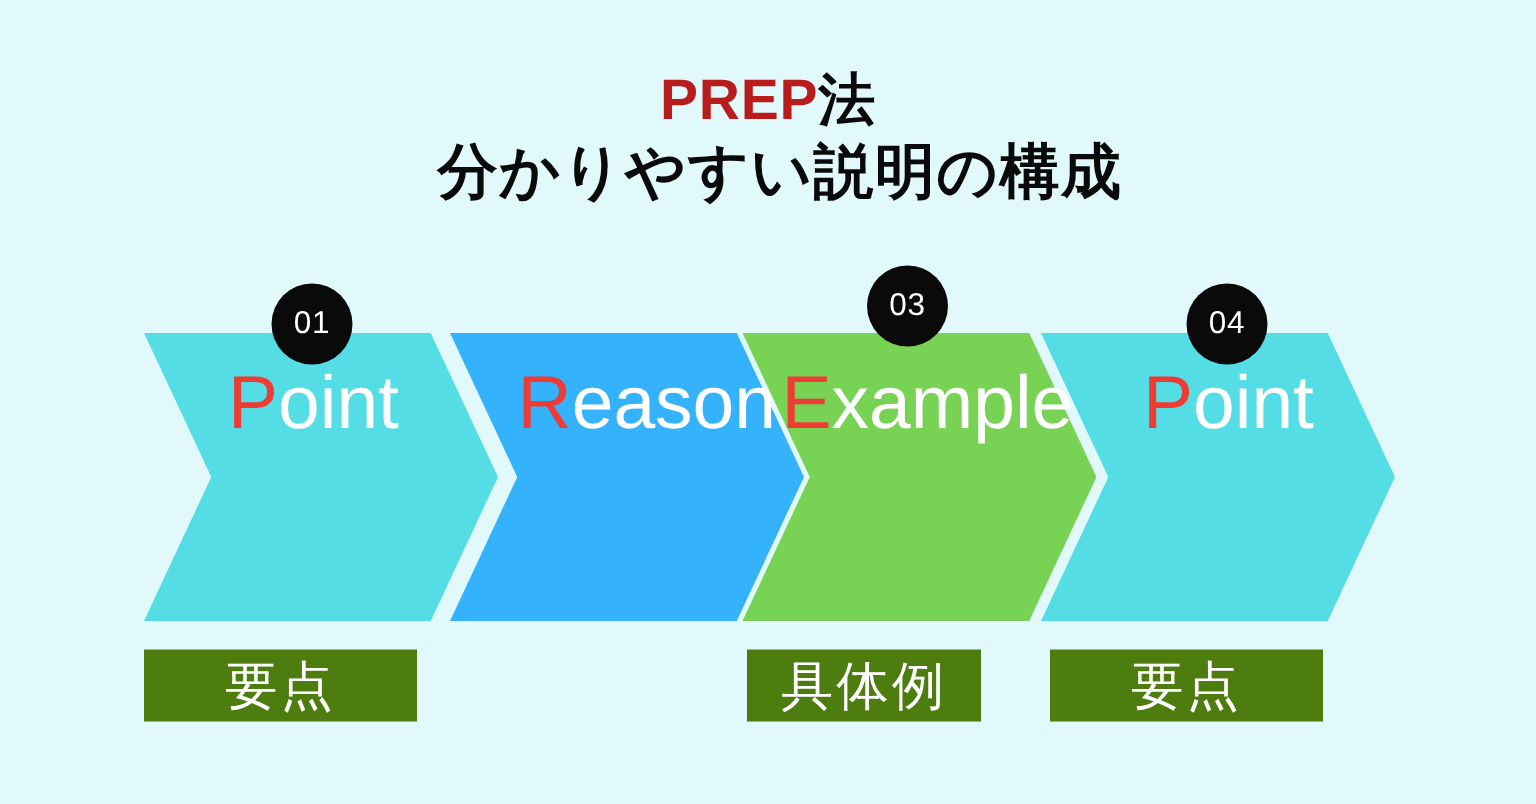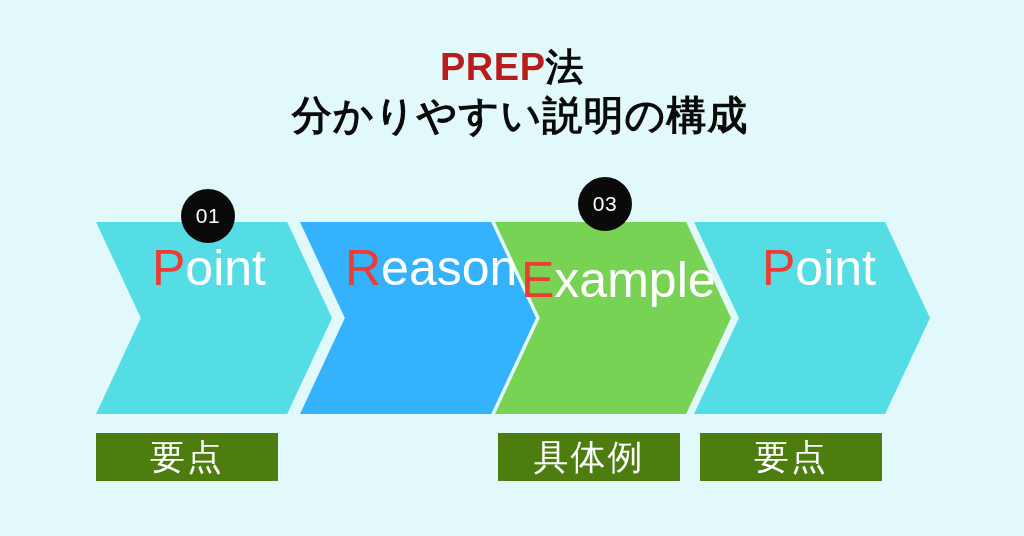--- a/index.html
+++ b/index.html
@@ -88,21 +88,21 @@
     font-weight: 400;
     color: #ffffff;
     white-space: nowrap;
     letter-spacing: 0px;
     z-index: 4;
   }
   .chev-label .cap { color: #ee3b33; }
 
   .lbl-1 { left: 152px; }
   .lbl-2 { left: 345px; }
-  .lbl-3 { left: 521px; margin-top: 12px; }
+  .lbl-3 { left: 521px; }
   .lbl-4 { left: 762px; }
 
   
   .badge {
     position: absolute;
     width: 54px;
     height: 54px;
     border-radius: 50%;
     background: #0a0a0a;
     color: #ffffff;
@@ -128,21 +128,21 @@
     color: #ffffff;
     display: flex;
     align-items: center;
     justify-content: center;
     font-size: 35px;
     font-weight: 400;
     letter-spacing: 2px;
   }
   .tag-1 { left: 96px;  width: 182px; }
   .tag-2 { left: 297px; width: 182px; }
-  .tag-3 { left: 498px; width: 182px; }
+  .tag-3 { left: 498px; width: 156px; }
   .tag-4 { left: 700px; width: 182px; }
 </style>
 </head>
 <body>
 
 <div id="canvas">
 
   <div class="title-block">
     <div class="title-line1"><span class="prep">PREP</span><span class="ho">法</span></div>
     <div class="title-line2">分かりやすい説明の構成</div>
@@ -155,18 +155,19 @@
     <div class="chev chev-4" style="background: rgb(85, 221, 230);"></div>
   </div>
 
   <div class="chev-label lbl-1"><span class="cap">P</span><span>oint</span></div>
   <div class="chev-label lbl-2"><span class="cap">R</span><span>eason</span></div>
   <div class="chev-label lbl-3"><span class="cap">E</span><span>xample</span></div>
   <div class="chev-label lbl-4"><span class="cap">P</span><span>oint</span></div>
 
   <div class="badge badge-1">01</div>
   <div class="badge badge-3">03</div>
+  <div class="badge badge-4">04</div>
 
   <div class="tag tag-1">要点</div>
   <div class="tag tag-3">具体例</div>
   <div class="tag tag-4">要点</div>
 
 </div>
 
 </body></html>

